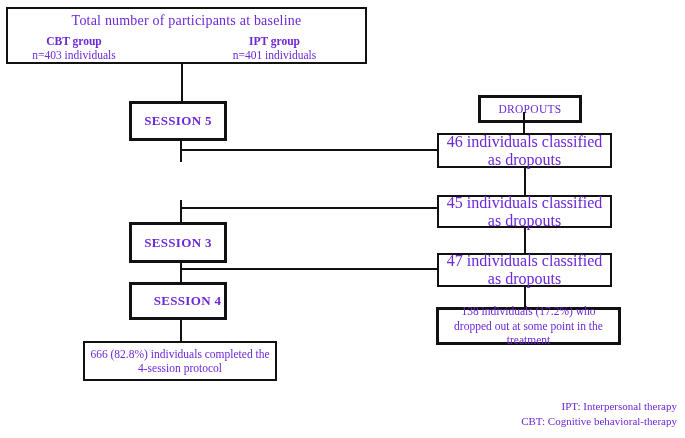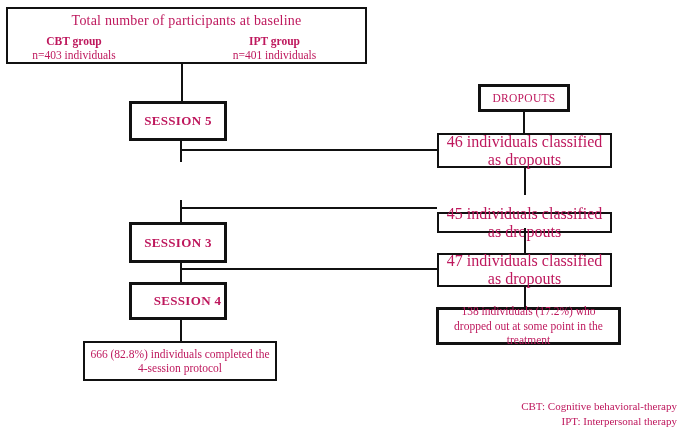--- a/index.html
+++ b/index.html
@@ -6,21 +6,21 @@
     margin: 0;
     padding: 0;
     background: #ffffff;
   }
   #canvas {
     position: relative;
     width: 685px;
     height: 438px;
     background: #ffffff;
     font-family: "Liberation Serif", "DejaVu Serif", serif;
-    color: #be185d;
+    color: #6d28d9;
     overflow: hidden;
   }
   .box {
     position: absolute;
     box-sizing: border-box;
     background: #ffffff;
     border: 2px solid #111111;
     display: flex;
     align-items: center;
     justify-content: center;
@@ -50,28 +50,28 @@
     border-width: 3px;
     font-weight: bold; font-size: 13px; letter-spacing: 0.3px;
   }
   #session-1 { top: 101px; height: 40px; }
   #session-2 { top: 162px; height: 38px; }
   #session-3 { top: 222px; height: 41px; }
   #session-4 { top: 282px; height: 38px; padding-left: 19px; }
 
   
   #dropouts-header {
-    left: 478px; top: 84px; width: 92px; height: 28px;
+    left: 478px; top: 95px; width: 104px; height: 28px;
     border-width: 3px; font-size: 11.5px; letter-spacing: 0.3px;
   }
   .dropout-box {
     left: 437px; width: 175px; font-size: 16px;
   }
   #dropout-1 { top: 133px; height: 35px; }
-  #dropout-2 { top: 195px; height: 21px; margin-top: 17px; }
+  #dropout-2 { top: 195px; height: 33px; }
   #dropout-3 { top: 253px; height: 34px; }
   #dropout-total {
     left: 436px; top: 307px; width: 185px; height: 38px;
     border-width: 3px; font-size: 11.5px; line-height: 14.5px;
     padding: 0 5px;
   }
 
   
   #completed-box {
     left: 83px; top: 341px; width: 194px; height: 40px;
@@ -140,17 +140,17 @@
   <div class="line v-line" id="line-s4-done"></div>
   <div class="line h-line" id="branch-1"></div>
   <div class="line h-line" id="branch-2"></div>
   <div class="line h-line" id="branch-3"></div>
   <div class="line v-line" id="line-dh-d1"></div>
   <div class="line v-line" id="line-d1-d2"></div>
   <div class="line v-line" id="line-d2-d3"></div>
   <div class="line v-line" id="line-d3-total"></div>
 
   <div id="legend">
+    <div>IPT: Interpersonal therapy</div>
     <div>CBT: Cognitive behavioral-therapy</div>
-    <div>IPT: Interpersonal therapy</div>
   </div>
 
 </div>
 
 </body></html>

